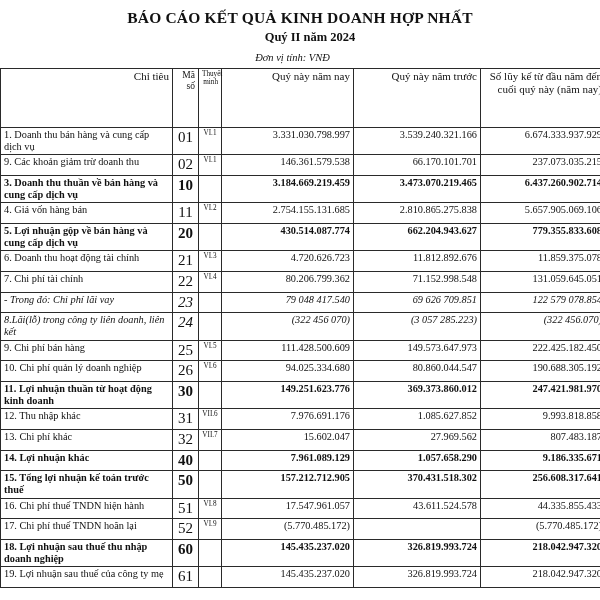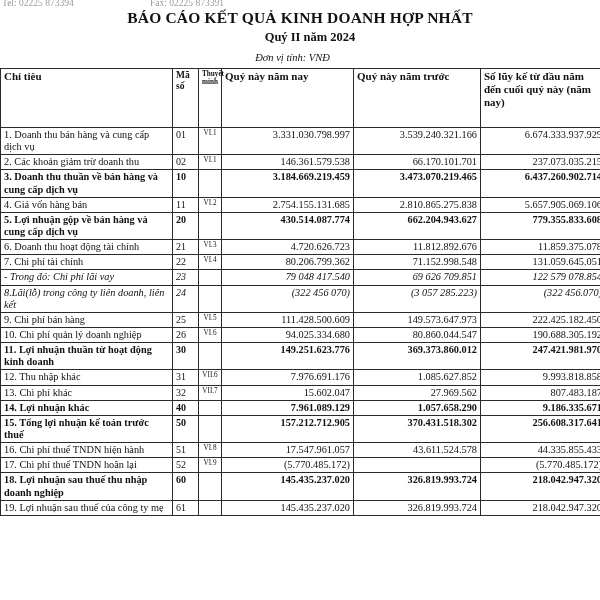--- a/index.html
+++ b/index.html
@@ -44,50 +44,46 @@
     table-layout:fixed;
     font-size:10.3px;
   }
   table.report th, table.report td{
     border:1px solid #2a2a2a;
     padding:1px 3px;
     vertical-align:top;
     line-height:1.18;
   }
   thead th{
-    text-align:left;
+    text-align:right;
     vertical-align:middle;
-    font-weight:bold;
+    font-weight:normal;
     font-size:11px;
     height:56px;
     padding:2px 2px;
   }
   th.c-chi{width:165px;}
   th.c-ma{width:19px;font-size:9.5px;}
   th.c-tm{width:16px;font-size:7.2px;line-height:1.05;}
   th.c-q1{width:125px;margin-top:20px;}
   th.c-q2{width:120px;}
   th.c-l1{width:118px;}
 
   td.lab{text-align:left;}
-  td.ma{text-align:left;font-size:10px;}
+  td.ma{text-align:center;font-size:15px;}
   td.tm{text-align:center;font-size:7.2px;line-height:1.05;white-space:nowrap;}
   td.num{text-align:right;white-space:nowrap;}
   tr.bold td{font-weight:bold;}
   td.ital, tr.ital td{font-style:italic;}
 </style>
 </head>
 <body>
 
 <div class="page">
 
-  <div class="topline">
-    <span class="t1">Tel: 02225 873394</span>
-    <span class="t2">Fax: 02225 873391</span>
-  </div>
 
   <div class="title">BÁO CÁO KẾT QUẢ KINH DOANH HỢP NHẤT</div>
   <div class="subtitle">Quý II năm 2024</div>
   <div class="unit">Đơn vị tính: VNĐ</div>
 
   <table class="report">
     <thead>
       <tr>
         <th class="c-chi">Chỉ tiêu</th>
         <th class="c-ma">Mã số</th>
@@ -101,21 +97,21 @@
     <tbody id="tbody">
         <tr>
           <td class="lab">1. Doanh thu bán hàng và cung cấp dịch vụ</td>
           <td class="ma">01</td>
           <td class="tm">VI.1</td>
           <td class="num">3.331.030.798.997</td>
           <td class="num">3.539.240.321.166</td>
           <td class="num">6.674.333.937.929</td>
         </tr>
         <tr>
-          <td class="lab">2. Các khoản giảm trừ doanh thu</td>
+          <td class="lab">9. Các khoản giảm trừ doanh thu</td>
           <td class="ma">02</td>
           <td class="tm">VI.1</td>
           <td class="num">146.361.579.538</td>
           <td class="num">66.170.101.701</td>
           <td class="num">237.073.035.215</td>
         </tr>
         <tr class="bold">
           <td class="lab">3. Doanh thu thuần về bán hàng và cung cấp dịch vụ</td>
           <td class="ma">10</td>
           <td class="tm"></td>

